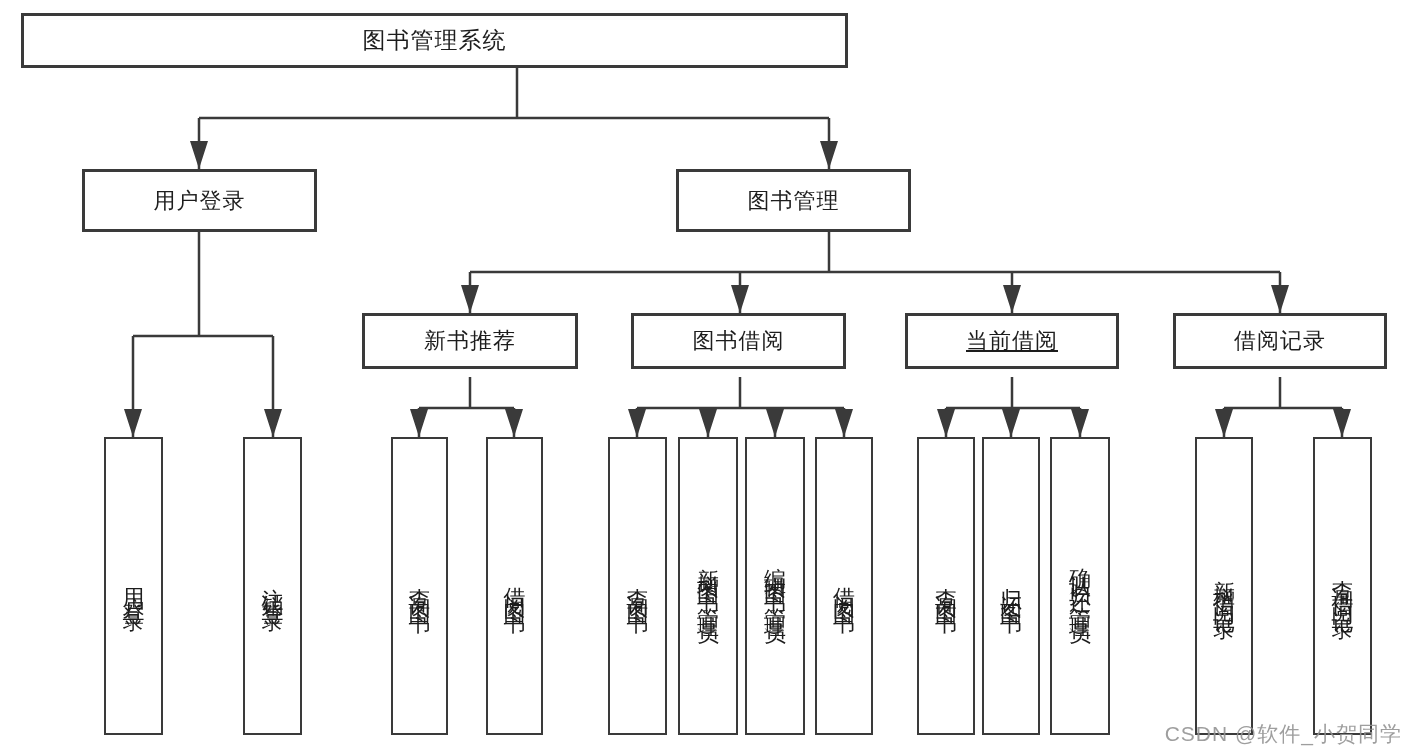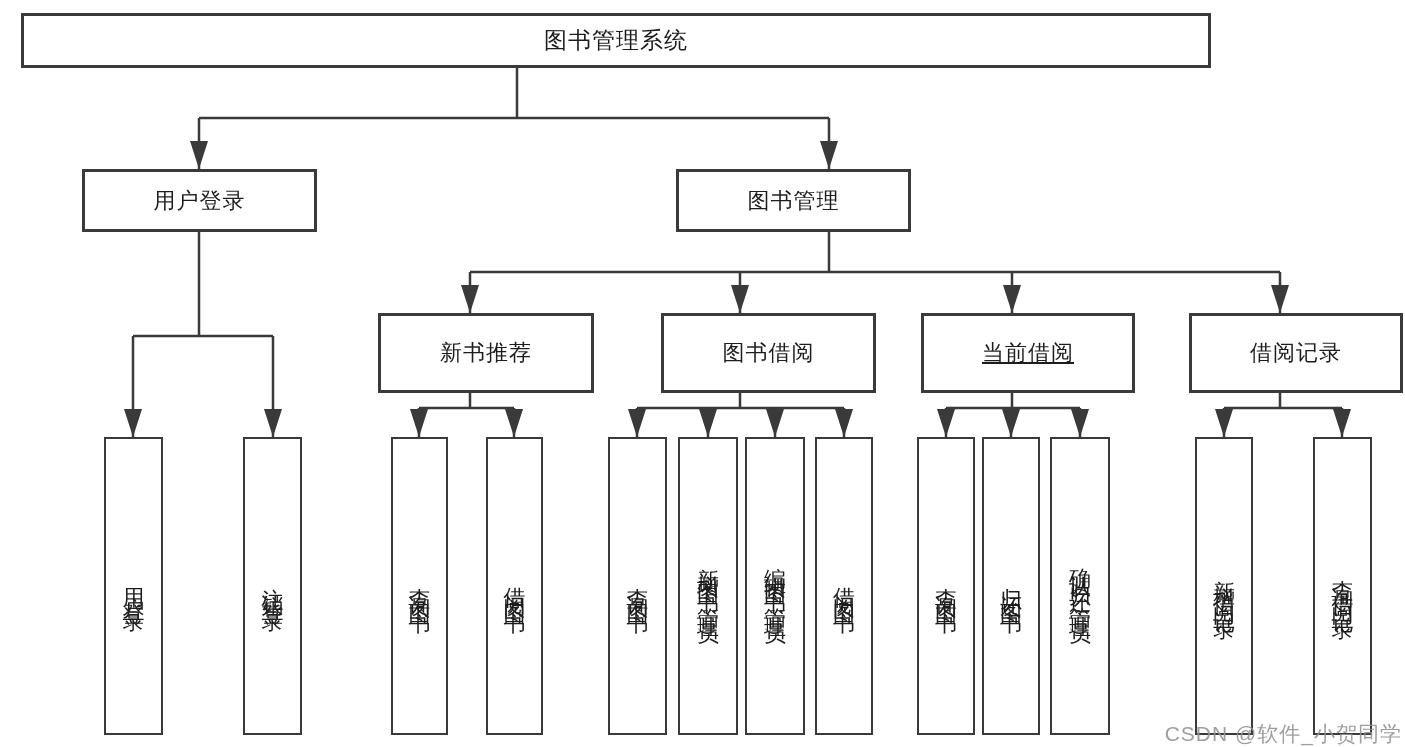--- a/index.html
+++ b/index.html
@@ -27,23 +27,23 @@
     border: 3px solid #3a3a3a;
     display: flex;
     align-items: center;
     justify-content: center;
     font-size: 22px;
     color: #1d1d1d;
     letter-spacing: 1px;
     line-height: 1;
     z-index: 2;
   }
-  .box.root   { left: 21px;  top: 13px;  width: 1190px; height: 55px; font-size: 23px; }
+  .box.root   { left: 21px;  top: 13px;  width: 827px; height: 55px; font-size: 23px; }
   .box.lvl2   { top: 169px;  height: 63px; width: 235px; }
-  .box.lvl3   { top: 313px;  height: 80px; margin-left: 16px; }
+  .box.lvl3   { top: 313px;  height: 56px; }
   .box.leaf   { top: 437px;  height: 298px; border-width: 2px; }
   .leaf .vtext {
     writing-mode: vertical-rl;
     text-orientation: mixed;
     letter-spacing: 8px;
     font-size: 22px;
     line-height: 1;
   }
   #watermark {
     position: absolute;
@@ -94,21 +94,21 @@
   <div class="box lvl2" style="left:82px;">
     <span>用户登录</span>
   </div>
   <div class="box lvl2" style="left:676px;">
     <span>图书管理</span>
   </div>
 
   <div class="box lvl3" style="left:362px;width:216px;">
     <span>新书推荐</span>
   </div>
-  <div class="box lvl3" style="left:645px;width:215px;">
+  <div class="box lvl3" style="left:631px;width:215px;">
     <span>图书借阅</span>
   </div>
   <div class="box lvl3" style="left:905px;width:214px;text-decoration:underline;">
     <span>当前借阅</span>
   </div>
   <div class="box lvl3" style="left:1173px;width:214px;">
     <span>借阅记录</span>
   </div>
 
   <div class="box leaf" style="left:104px;width:59px;">

